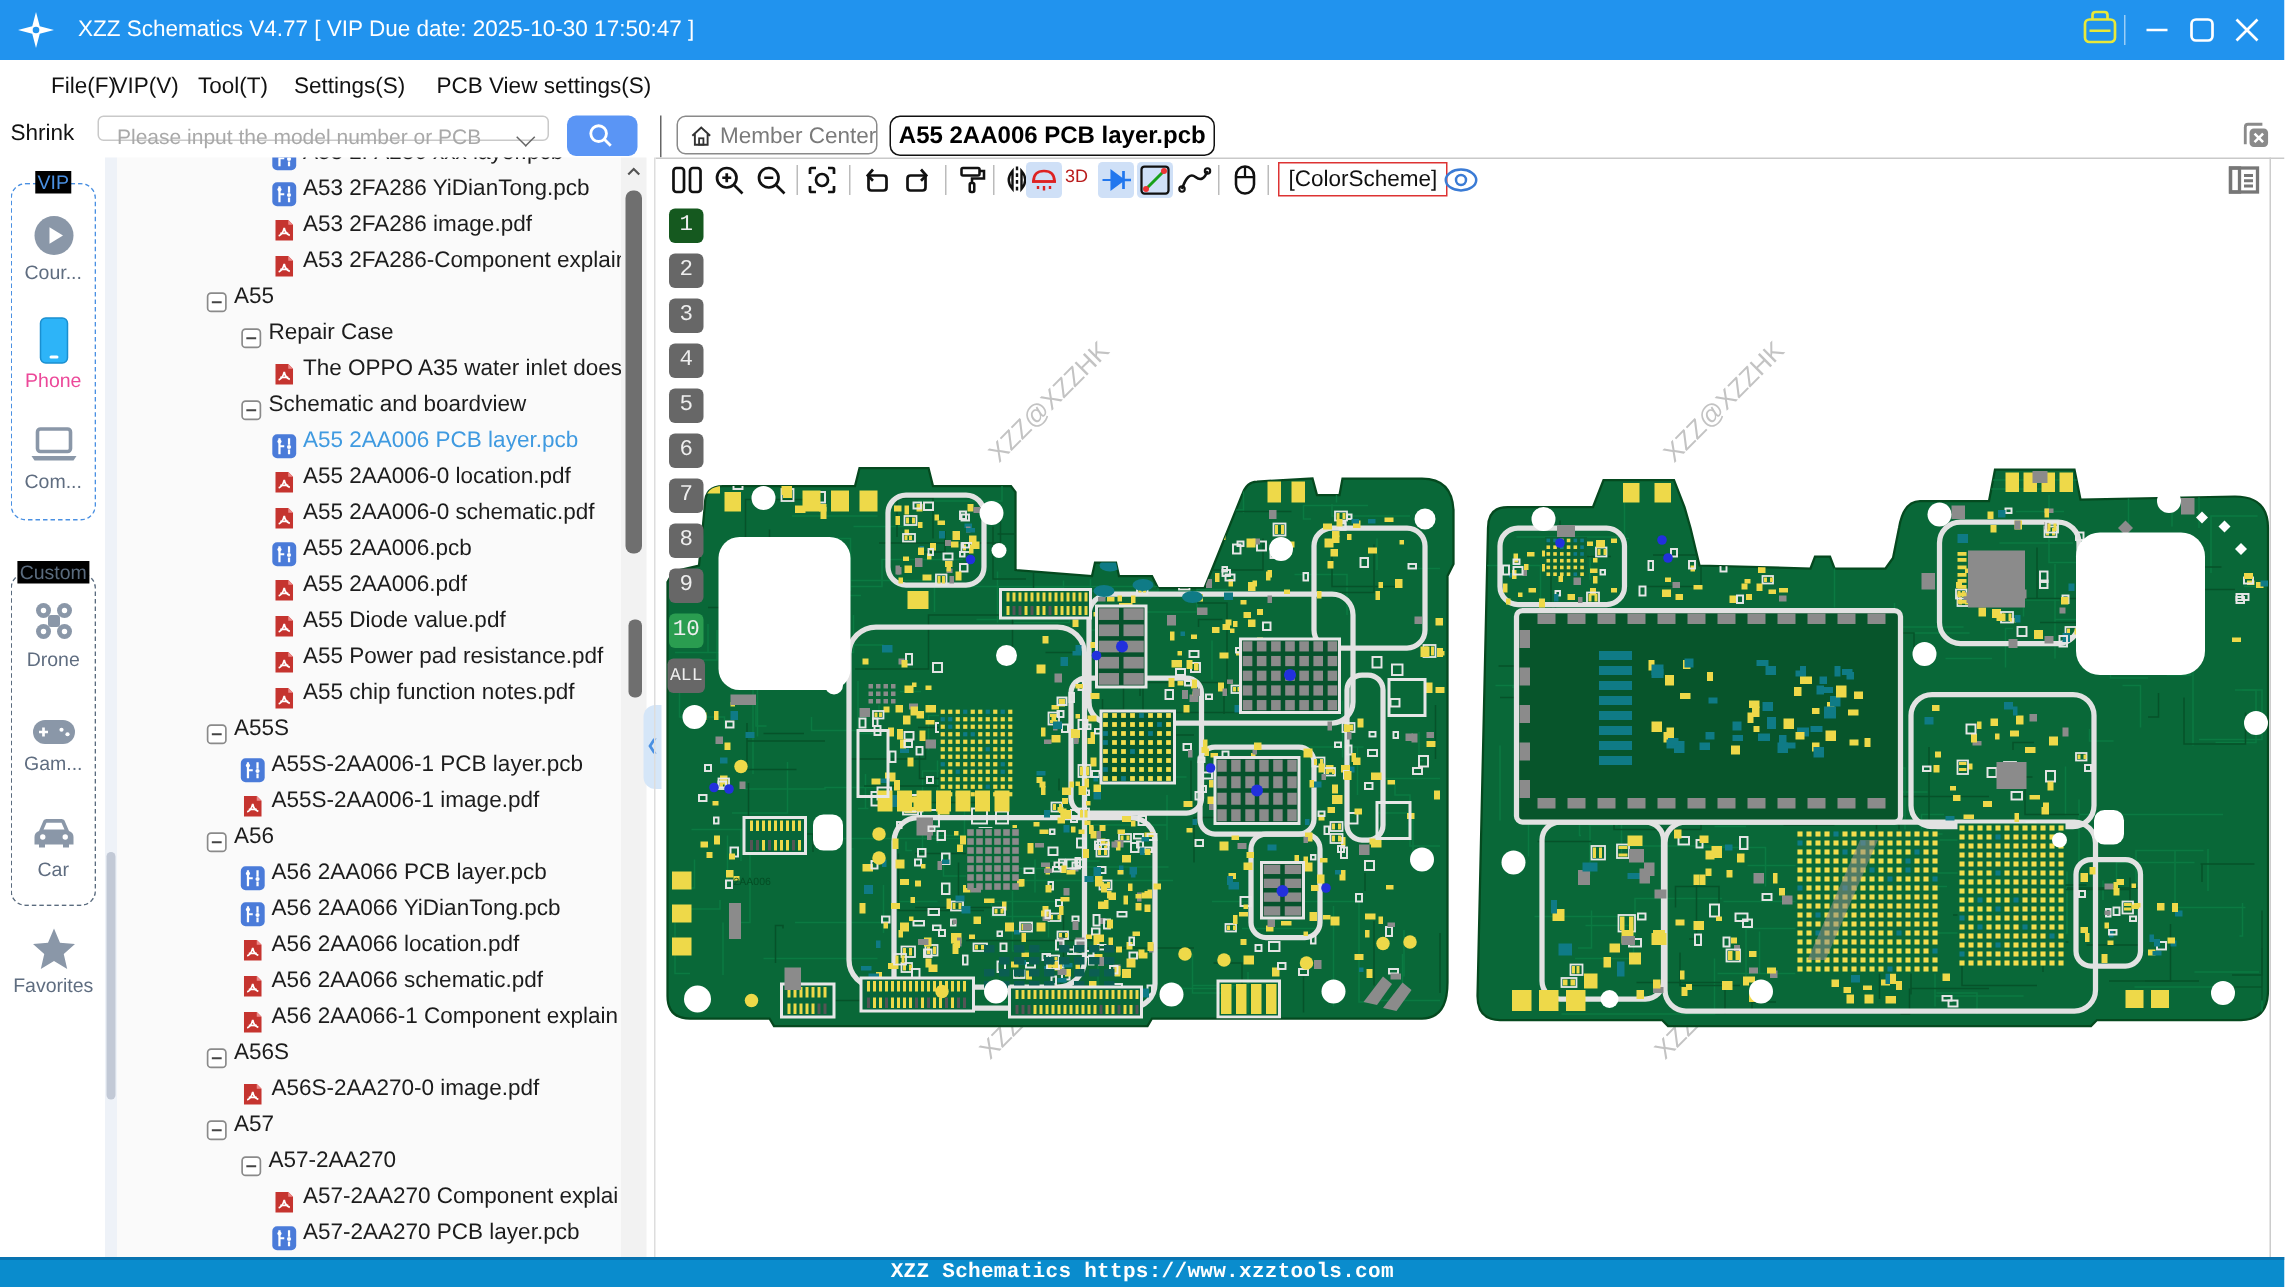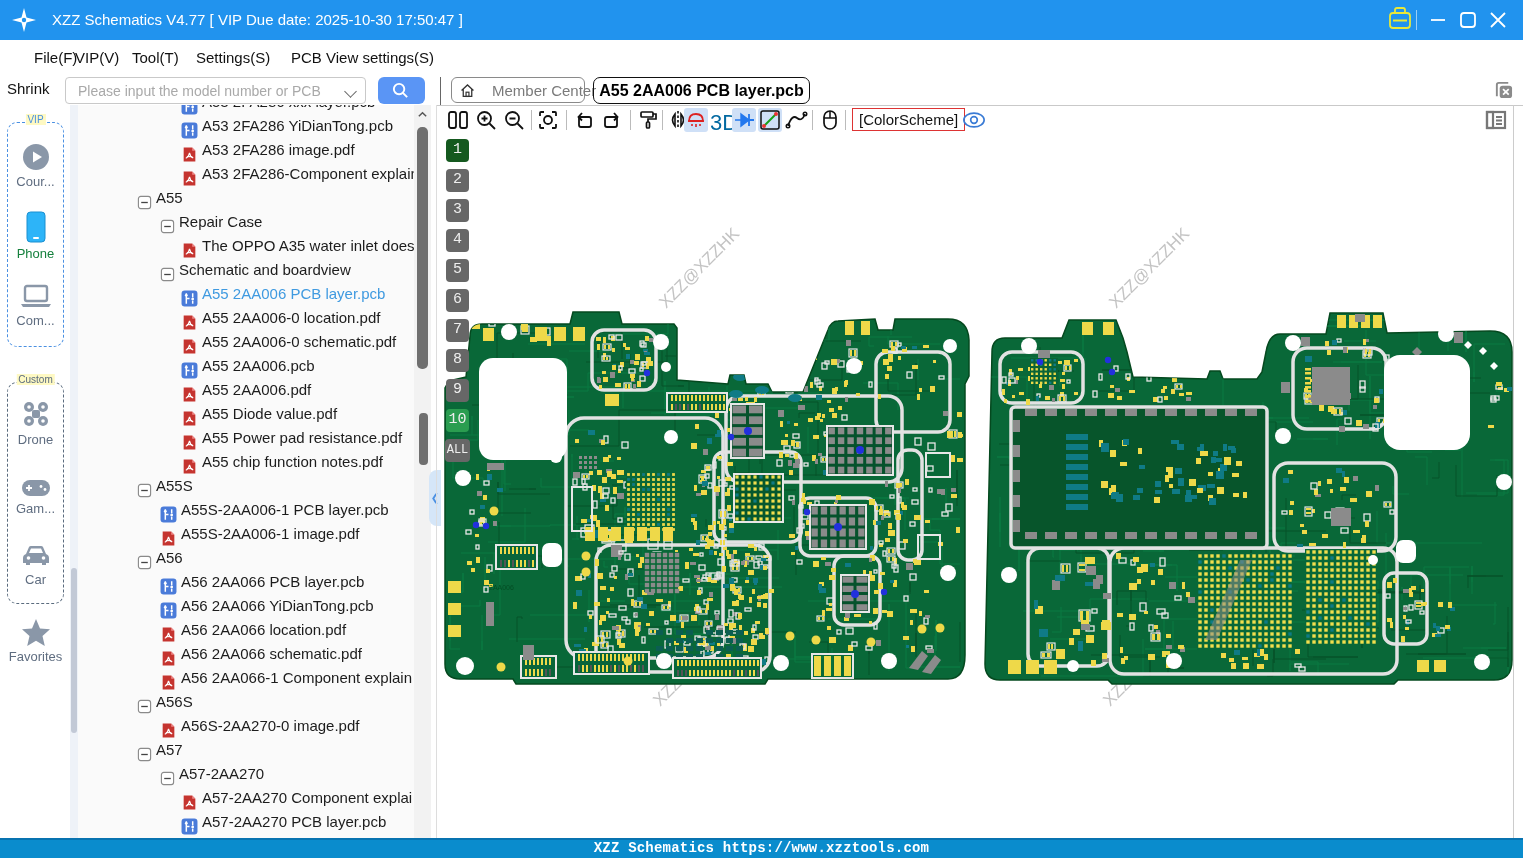--- a/index.html
+++ b/index.html
@@ -6,43 +6,43 @@
 #title { position:absolute; left:0; top:0; width:1523px; height:40px; background:#2193ee; color:#fff; }
 #title .txt { position:absolute; left:52px; top:11px; font-size:15px; }
 #tlogo { position:absolute; left:10px; top:6px; width:28px; height:28px; }
 .wbtn { position:absolute; top:0; height:40px; width:34px; }
 
 #menu { position:absolute; left:0; top:40px; width:1523px; height:35px; background:#fff; font-size:15px; color:#111; }
 #menu span { position:absolute; top:9px; }
 
 #srow { position:absolute; left:0; top:75px; width:1523px; height:30px; background:#fff; }
 #shrink { position:absolute; left:7px; top:5px; font-size:15px; color:#111; }
-#sbox { position:absolute; left:65px; top:2px; width:301px; height:27px; border:1px solid #c9c9c9; border-radius:4px; background:#fff; }
+#sbox { position:absolute; left:65px; top:2px; width:301px; height:17px; border:1px solid #c9c9c9; border-radius:4px; background:#fff; }
 #sbox .ph { position:absolute; left:12px; top:5px; font-size:14px; color:#a9a9a9; }
 #sbox .chev { position:absolute; right:10px; top:9px; width:9px; height:9px; border-right:1.6px solid #666; border-bottom:1.6px solid #666; transform:rotate(45deg); }
 #sbtn { position:absolute; left:378px; top:2px; width:47px; height:27px; background:#5a95f5; border-radius:6px; }
 #vsep1 { position:absolute; left:440px; top:2px; width:1px; height:28px; background:#666; }
 #mcbtn { position:absolute; left:451px; top:2px; width:134px; height:26px; border:1px solid #8a8a8a; border-radius:6px; color:#7a7a7a; font-size:15px; }
 #mcbtn svg { position:absolute; left:7px; top:4px; width:17px; height:17px; }
-#mcbtn span { position:absolute; left:28px; top:4px; white-space:nowrap;margin-left:12px; }
+#mcbtn span { position:absolute; left:28px; top:4px; white-space:nowrap; }
 #tab { position:absolute; left:593px; top:2px; width:217px; height:27px; border:1.5px solid #111; border-radius:7px; font-size:16px; font-weight:bold; color:#000; text-align:center; line-height:25px; }
 #closeall { position:absolute; left:1494px; top:5px; width:19px; height:19px; }
 
 #ptool { position:absolute; left:437px; top:105px; width:1086px; height:28px; background:#fff; border-top:1px solid #c9c9c9; }
 .tbi { position:absolute; top:2px; height:24px; border-radius:3px; }
 .tbi svg { width:100%; height:100%; }
 .tsep { position:absolute; top:4px; width:1px; height:20px; background:#bbb; }
-.tbtxt { position:absolute; top:4px; font-size:22px; color:#0369a1; }
+.tbtxt { position:absolute; top:4px; font-size:12px; color:#b91c1c; }
 .cscheme { position:absolute; top:2px; height:23px; line-height:21px; padding:0 6px; border:1px solid #d33; color:#111; font-size:15px; }
 
 #side { position:absolute; left:0; top:105px; width:75px; height:733px; background:#fff; }
 #side .grp { position:absolute; left:7px; width:57px; border-radius:10px; }
 #vipbox { border:1.5px dashed #4a90e2; top:17px; height:225px; }
 #custbox { border:1.5px dashed #5a6b7e; top:277px; height:222px; }
-.glabel { position:absolute; top:-9px; left:50%; transform:translateX(-50%); background:#fef9c3; padding:0 2px; font-size:10px; white-space:nowrap; }
+.glabel { position:absolute; top:-9px; left:50%; transform:translateX(-50%); background:#000000; padding:0 2px; font-size:13px; white-space:nowrap; }
 .sitem { position:absolute; width:57px; left:7px; text-align:center; color:#5f6d80; font-size:13px; }
 .sitem svg { display:block; margin:0 auto 2px; }
 #sstrip { position:absolute; left:70px; top:105px; width:8px; height:733px; background:#eef2f8; }
 #sthumb { position:absolute; left:71px; top:568px; width:6px; height:165px; background:#c2c9d6; border-radius:3px; }
 
 #tree { position:absolute; left:78px; top:105px; width:336px; height:733px; background:#fafafa; overflow:hidden; }
 .trow { position:absolute; left:0; height:24px; font-size:15px; color:#1c1c1c; white-space:nowrap; }
 .trow span { vertical-align:3px; margin-left:4px; }
 .trow.sel span { color:#3f9ae0; }
 .ti { width:17px; height:17px; vertical-align:middle; }
@@ -2845,21 +2845,21 @@
   <div class="grp" id="vipbox">
       <div class="glabel" style="color:#4a90e2">VIP</div>
     </div>
   <div class="grp" id="custbox">
       <div class="glabel" style="color:#5a6b7e">Custom</div>
     </div>
   <div class="sitem" style="top:37px"><svg width="30" height="30" viewBox="0 0 30 30">
         <circle cx="15" cy="15" r="13" fill="#8a97a8"></circle>
         <path d="M12 9.5 L21 15 L12 20.5 Z" fill="#fff"></path>
       </svg>Cour...</div>
-  <div class="sitem" style="top:105px;color:#15803d"><svg width="26" height="34" viewBox="0 0 26 34">
+  <div class="sitem" style="top:105px;color:#ec4899"><svg width="26" height="34" viewBox="0 0 26 34">
         <rect x="4" y="2" width="18" height="30" rx="3.5" fill="#2db4f8"></rect>
         <rect x="4" y="2" width="18" height="30" rx="3.5" fill="none" stroke="#1a8fd0" stroke-width="1"></rect>
         <rect x="10" y="27" width="6" height="2" rx="1" fill="#fff"></rect>
       </svg>Phone</div>
   <div class="sitem" style="top:178px"><svg width="34" height="28" viewBox="0 0 34 28">
         <rect x="6" y="3" width="22" height="15" rx="2" fill="none" stroke="#8a97a8" stroke-width="2.4"></rect>
         <path d="M2 21 H32 L30 24 H4 Z" fill="#8a97a8"></path>
       </svg>Com...</div>
   <div class="sitem" style="top:293px"><svg width="32" height="32" viewBox="0 0 32 32" fill="#8a97a8">
         <circle cx="9" cy="9" r="5"></circle>

